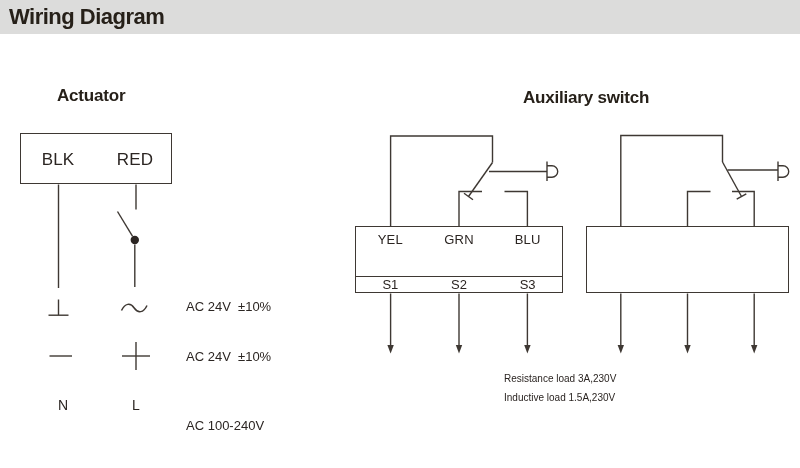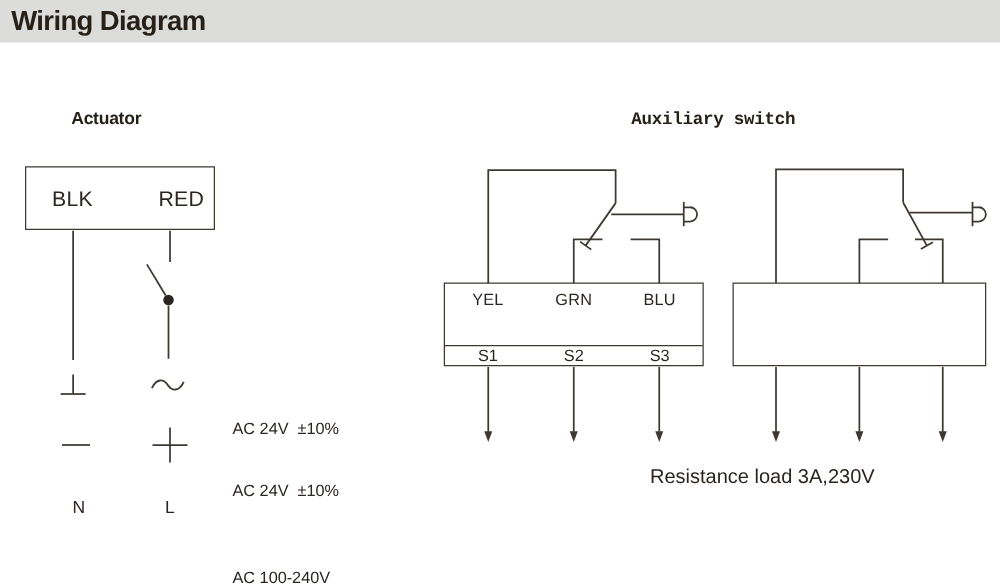--- a/index.html
+++ b/index.html
@@ -15,68 +15,68 @@
     overflow:hidden;
     padding-left:29px;
   }
   .titlebar{
     position:absolute;left:0;top:0;width:800px;height:34px;background:var(--titlebar);
   }
   .titlebar .title{
     position:absolute;left:9px;top:0;line-height:34px;font-size:22px;font-weight:bold;
     letter-spacing:-0.5px;color:#262019;
   }
-  .heading{position:absolute;font-size:14px;font-weight:bold;letter-spacing:-0.2px;color:#262019;}
+  .heading{position:absolute;font-size:17px;font-weight:bold;letter-spacing:-0.2px;color:#262019;}
   .actuator-heading{left:57px;top:86px;}
-  .aux-heading{left:505px;top:88px;font-family:Liberation Mono, monospace;}
+  .aux-heading{left:523px;top:88px;}
   .abox{
     position:absolute;left:20px;top:133px;width:152px;height:51px;
     border:1.4px solid var(--line);box-sizing:border-box;background:var(--bg);
   }
   .abox .tlabel{
     position:absolute;top:26px;transform:translate(-50%,-50%);
     font-size:17px;letter-spacing:0.2px;white-space:nowrap;
   }
   .tbox{
     position:absolute;top:226px;height:67px;border:1.4px solid var(--line);
     box-sizing:border-box;background:var(--bg);display:flex;flex-direction:column;
   }
   .tbox1{left:355px;width:208px;}
   .tbox2{left:586px;width:203px;}
   .trow{display:grid;grid-template-columns:1fr 1fr 1fr;align-items:center;text-align:center;}
   .trow.r1{height:39px;font-size:13px;letter-spacing:0.2px;}
   .trow.r2{flex:1;border-top:1.4px solid var(--line);font-size:13px;margin-top:24px;}
   .txt{position:absolute;white-space:pre;color:var(--text);}
-  .rating{left:186px;font-size:13px;margin-top:36px;}
+  .rating{left:186px;font-size:13px;}
   .rating.row1{top:299px;}
   .rating.row2{top:349px;}
   .rating.row3{top:418px;}
   .nl{font-size:14px;width:26px;text-align:center;top:397px;}
   .n-label{left:50px;}
   .l-label{left:123px;}
-  .note{left:520px;font-size:16px;}
+  .note{left:504px;font-size:10px;}
   .note.n1{top:373px;}
   .note.n2{top:392px;}
   svg.art{position:absolute;left:0;top:0;}
 </style>
 </head>
 <body>
 
 <div class="page">
 
   <div class="titlebar">
     <span class="title">Wiring Diagram</span>
   </div>
 
   <div class="heading actuator-heading">Actuator</div>
   <div class="heading aux-heading">Auxiliary switch</div>
 
   <div class="abox">
     <span class="tlabel" style="left:37px">BLK</span>
-    <span class="tlabel" style="left:124px">RED</span>
+    <span class="tlabel" style="left:114px">RED</span>
   </div>
 
   <div class="tbox tbox1">
     <div class="trow r1">
       <span>YEL</span>
       <span>GRN</span>
       <span>BLU</span>
     </div>
     <div class="trow r2">
       <span>S1</span>
@@ -87,20 +87,21 @@
 
   <div class="tbox tbox2">
   </div>
 
   <div class="txt nl n-label">N</div>
   <div class="txt nl l-label">L</div>
   <div class="txt rating row1">AC 24V  ±10%</div>
   <div class="txt rating row2">AC 24V  ±10%</div>
   <div class="txt rating row3">AC 100-240V</div>
   <div class="txt note n1">Resistance load 3A,230V</div>
+  <div class="txt note n2">Inductive load 1.5A,230V</div>
 
   <svg class="art" width="800" height="468" viewBox="0 0 800 468" fill="none" stroke="#3e3833" stroke-width="1.4">
 
     <g>
       <path d="M58.5,184.5 V288"></path>
       <path d="M136,184.5 V209.5"></path>
       <g>
         <path d="M117.5,211.5 L132.6,236.4"></path>
         <circle cx="134.8" cy="240" r="4.2" fill="#2b2522" stroke="none"></circle>
       </g>

